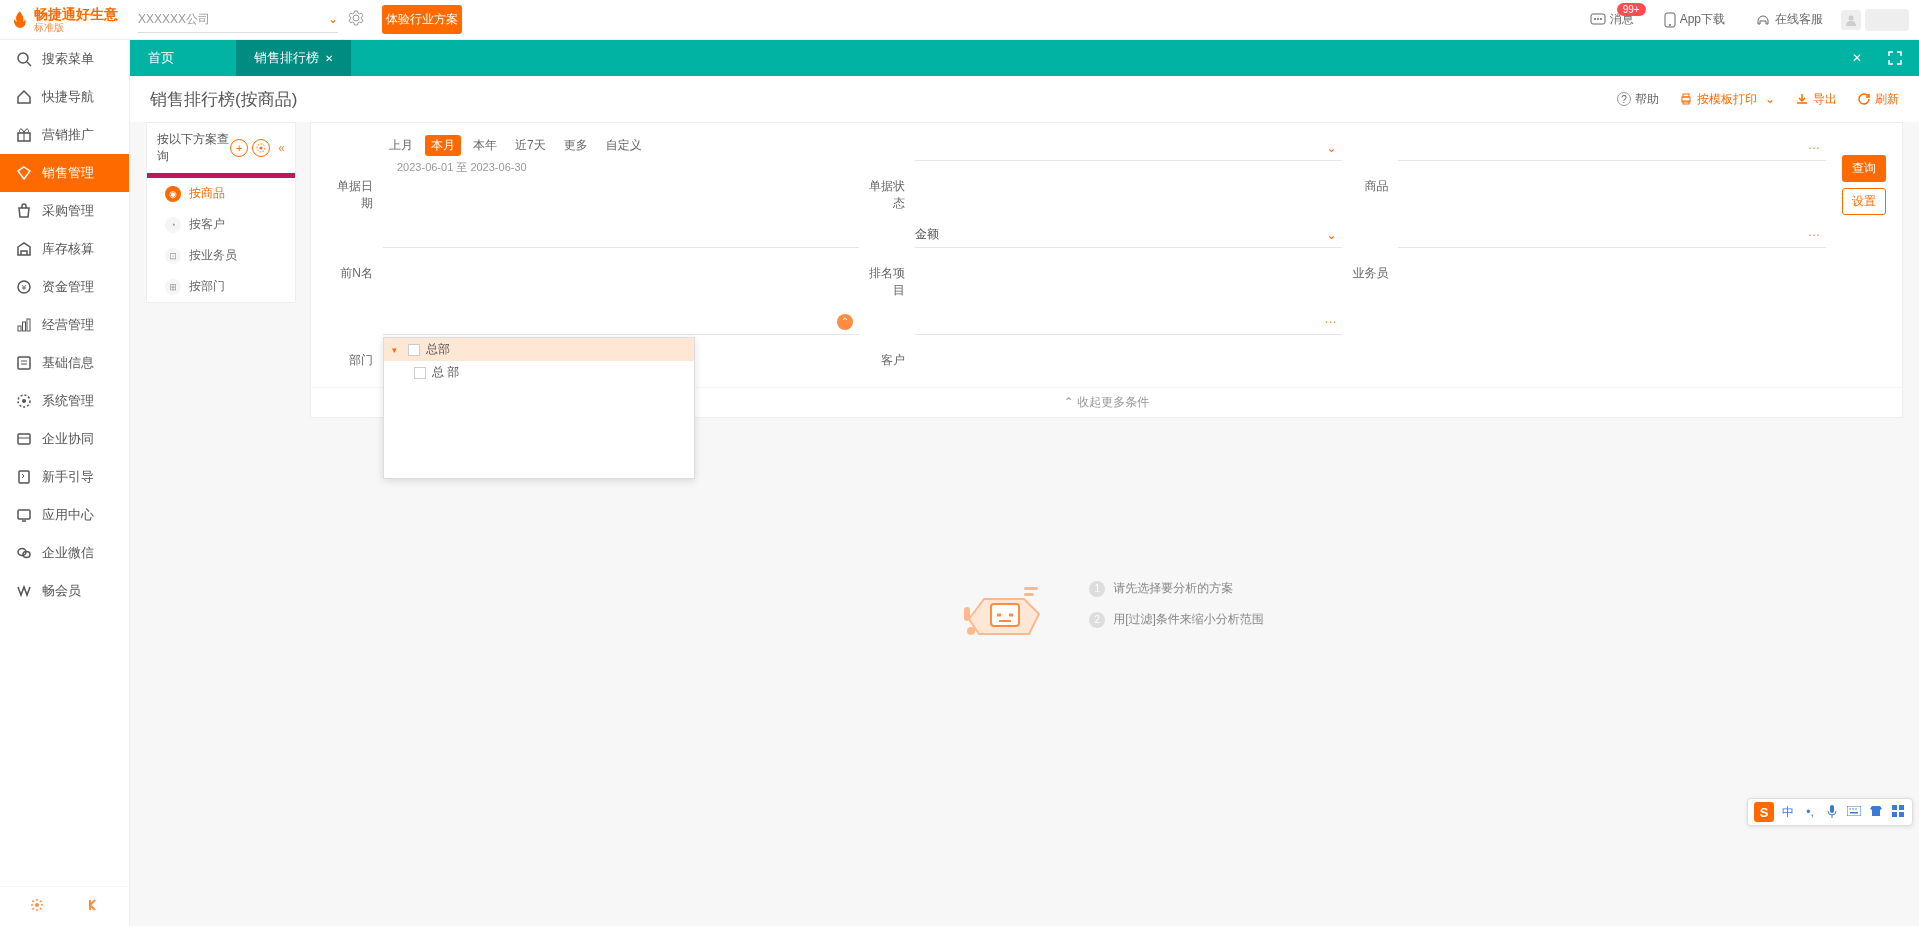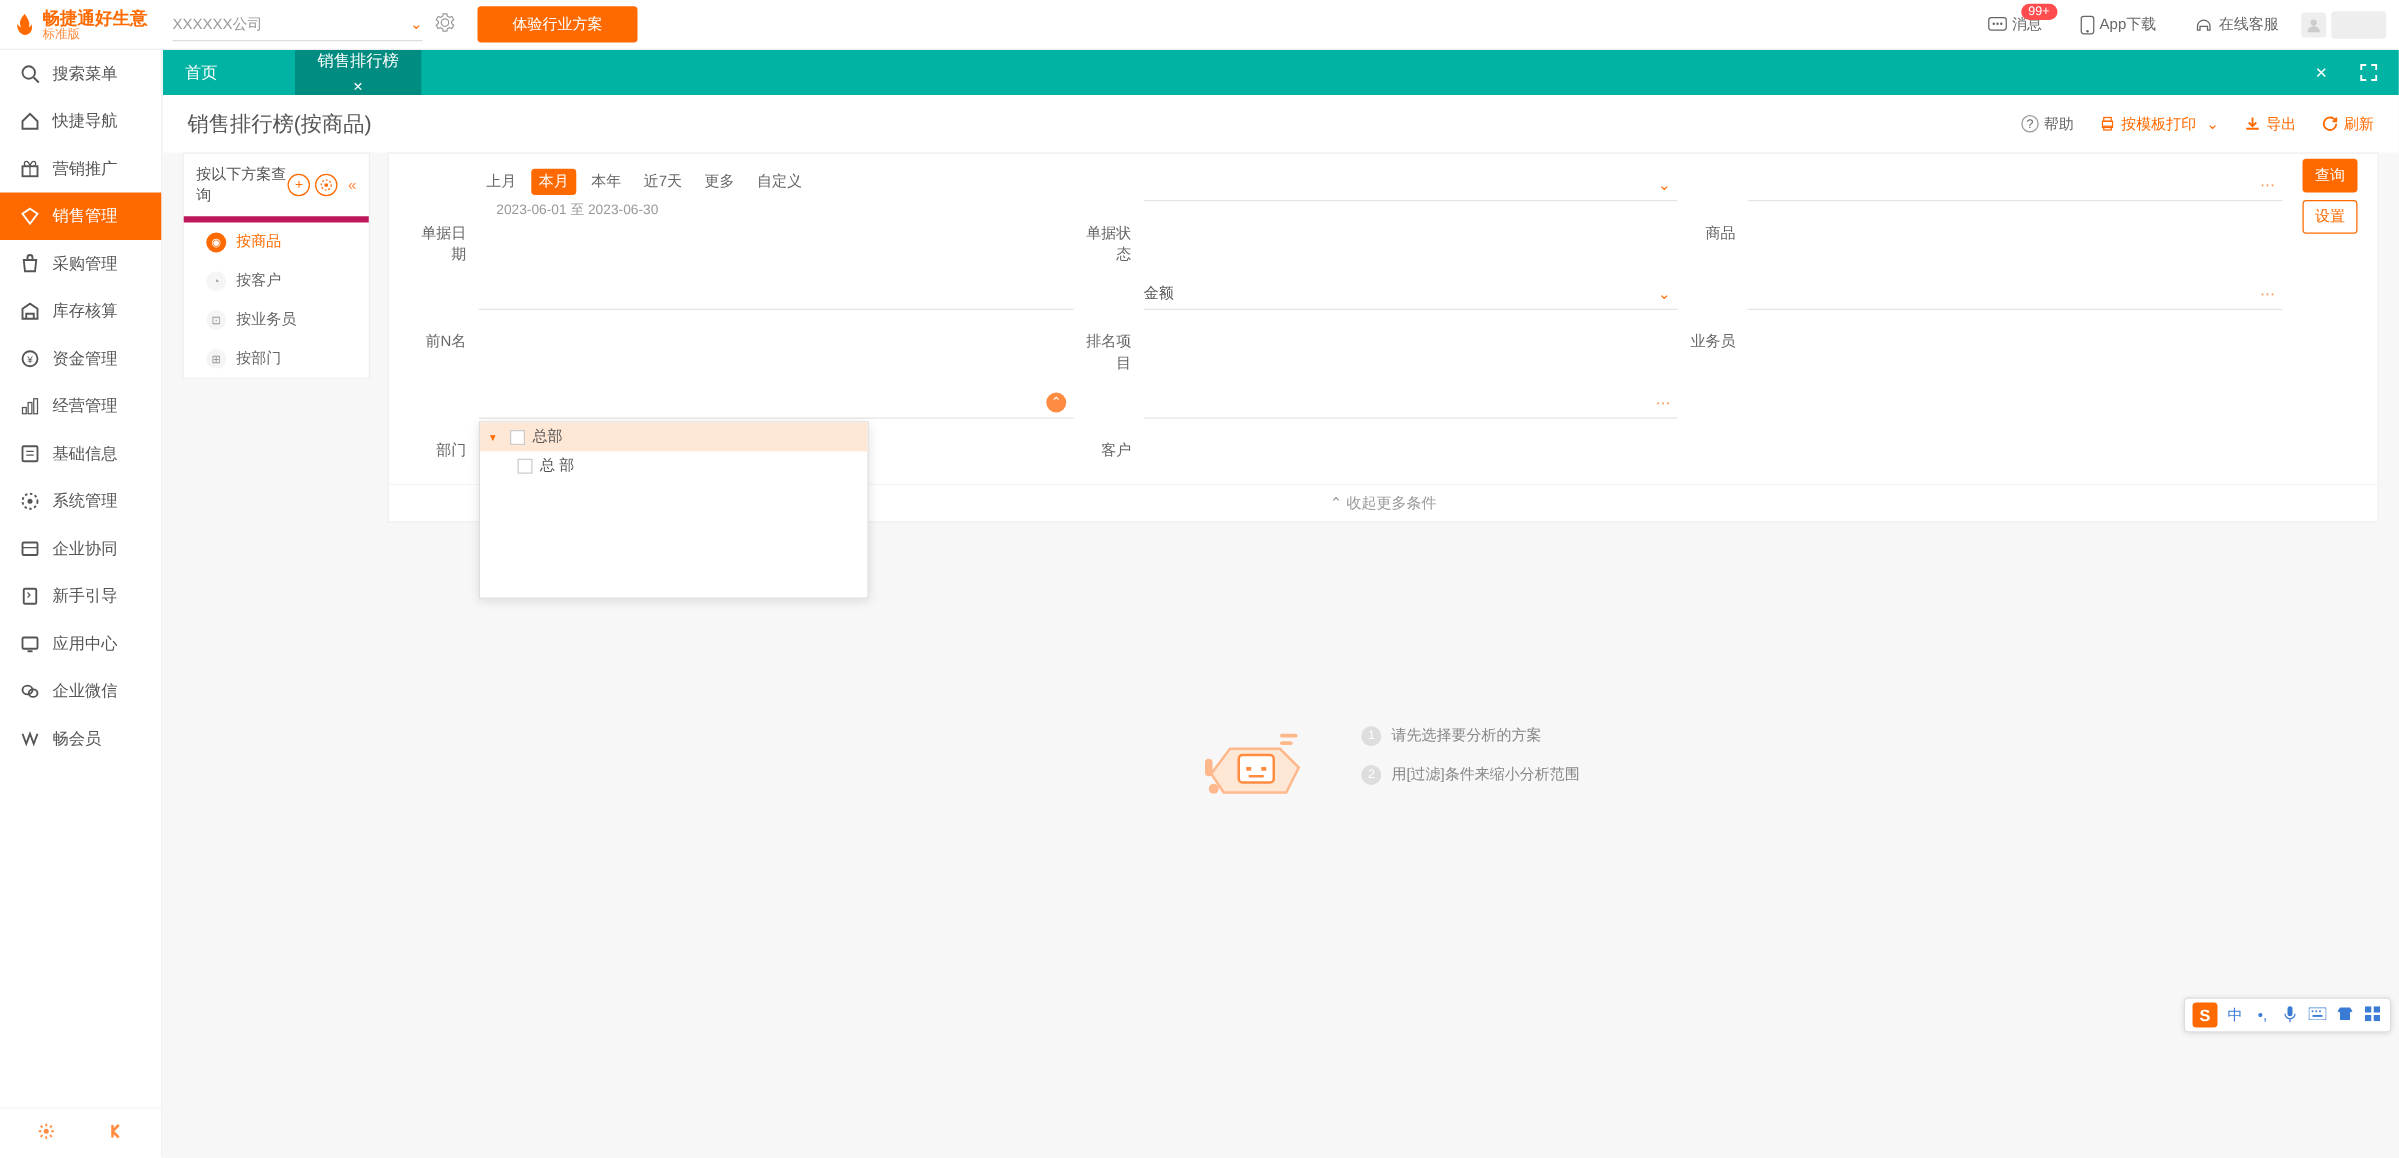--- a/index.html
+++ b/index.html
@@ -7,38 +7,38 @@
   
   
   .top-header { height: 40px; background: #fff; display: flex; align-items: center; padding: 0 10px; border-bottom: 1px solid #eee; }
   .logo { display: flex; align-items: center; gap: 4px; color: #ff6a00; font-size: 14px; font-weight: bold; width: 118px; }
   .logo svg { flex-shrink: 0; }
   .logo-text { display: flex; flex-direction: column; line-height: 1; }
   .logo-sub { font-size: 10px; color: #ff8c40; font-weight: normal; margin-top: 2px; }
   .company-select { display: flex; align-items: center; gap: 6px; margin-left: 10px; border-bottom: 1px solid #ddd; width: 200px; color: #999; padding: 4px 0; }
   .company-select .chev { margin-left: auto; color: #ff6a00; }
   .gear-btn { margin-left: 10px; color: #999; cursor: pointer; }
-  .primary-btn { margin-left: 18px; background: #ff6a00; color: #fff; border: none; padding: 6px 28px; border-radius: 3px; cursor: pointer; font-size: 12px; }
+  .primary-btn { margin-left: 18px; background: #ff6a00; color: #fff; border: none; padding: 6px 4px; border-radius: 3px; cursor: pointer; font-size: 12px; }
   .top-right { margin-left: auto; display: flex; align-items: center; gap: 18px; color: #666; }
   .top-right-item { display: flex; align-items: center; gap: 4px; cursor: pointer; position: relative; padding-left: 12px; }
   .badge { position: absolute; top: -8px; right: -12px; background: #ff4d4f; color: #fff; border-radius: 10px; padding: 1px 6px; font-size: 10px; }
   .avatar { width: 44px; height: 22px; background: #eee; border-radius: 3px; }
   .avatar-icon { width: 20px; height: 20px; background: #eee; border-radius: 3px; display: flex; align-items: center; justify-content: center; color: #bbb; }
   
   
   .sidebar { position: fixed; left: 0; top: 40px; bottom: 0; width: 130px; background: #fff; border-right: 1px solid #eee; display: flex; flex-direction: column; }
   .sidebar-item { display: flex; align-items: center; gap: 10px; padding: 10px 16px; color: #555; cursor: pointer; font-size: 13px; }
   .sidebar-item.active { background: #ff6a00; color: #fff; }
   .sidebar-item svg { flex-shrink: 0; }
   .sidebar-bottom { margin-top: auto; display: flex; padding: 10px; gap: 40px; justify-content: center; color: #ff8c40; border-top: 1px solid #f5f5f5; }
   
   
   .tabs-bar { position: fixed; left: 130px; right: 0; top: 40px; height: 36px; background: #00b3a3; display: flex; align-items: center; gap: 44px; }
   .tab { height: 100%; display: flex; align-items: center; padding: 0 18px; color: #fff; cursor: pointer; font-size: 13px; gap: 6px; }
-  .tab.active { background: #008c80; flex-direction: column; }
+  .tab.active { background: #008c80; }
   .tab-close { font-size: 10px; }
   .tabs-right { margin-left: auto; display: flex; align-items: center; gap: 10px; padding-right: 10px; color: #fff; }
   .tabs-right-btn { width: 28px; height: 28px; display: flex; align-items: center; justify-content: center; cursor: pointer; }
   
   
   .page-title-bar { position: fixed; left: 130px; right: 0; top: 76px; height: 46px; display: flex; align-items: center; padding: 0 20px; background: #fff; }
   .page-title { font-size: 17px; color: #555; }
   .title-actions { margin-left: auto; display: flex; align-items: center; gap: 20px; color: #666; font-size: 12px; }
   .title-act { display: flex; align-items: center; gap: 4px; cursor: pointer; }
   .title-act.orange { color: #ff6a00; }
@@ -67,21 +67,21 @@
   .date-tag { padding: 2px 6px; border-radius: 3px; color: #666; cursor: pointer; font-size: 12px; }
   .date-tag.active { background: #ff6a00; color: #fff; }
   .date-range { color: #999; font-size: 11px; margin-top: 4px; padding-left: 4px; margin-left: 10px; }
   .input-line { border-bottom: 1px solid #e5e5e5; height: 26px; display: flex; align-items: center; padding-right: 6px; position: relative; }
   .input-line input { border: none; outline: none; flex: 1; font-size: 12px; color: #333; background: transparent; }
   .input-line .suffix { color: #ff6a00; font-size: 12px; cursor: pointer; }
   .input-line .suffix.gray { color: #ff8c40; }
   .select-val { color: #555; }
   
   .action-buttons { position: absolute; right: 16px; top: 4px; display: flex; flex-direction: column; gap: 6px; width: 44px; }
-  .btn-query { background: #ff6a00; color: #fff; border: none; padding: 5px 0; border-radius: 3px; cursor: pointer; font-size: 12px; }
+  .btn-query { background: #ff6a00; color: #fff; border: none; padding: 5px 0; border-radius: 3px; cursor: pointer; font-size: 12px; margin-top: 28px; }
   .btn-settings { background: #fff; color: #ff6a00; border: 1px solid #ff6a00; padding: 4px 0; border-radius: 3px; cursor: pointer; font-size: 12px; }
   
   .collapse-bar { text-align: center; padding: 6px 0; color: #999; cursor: pointer; font-size: 12px; border-top: 1px solid #f5f5f5; margin: 18px -16px 0; }
   
   
   .dropdown-panel { position: absolute; background: #fff; border: 1px solid #ddd; box-shadow: 0 2px 8px rgba(0,0,0,0.12); left: 0; top: 28px; width: 312px; height: 142px; z-index: 10; }
   .dd-row { display: flex; align-items: center; padding: 3px 8px; gap: 6px; cursor: pointer; font-size: 12px; color: #555; }
   .dd-row.hl { background: #ffe7d6; }
   .dd-caret { color: #ff6a00; font-size: 9px; width: 10px; }
   .dd-checkbox { width: 12px; height: 12px; border: 1px solid #ccc; background: #fff; }

